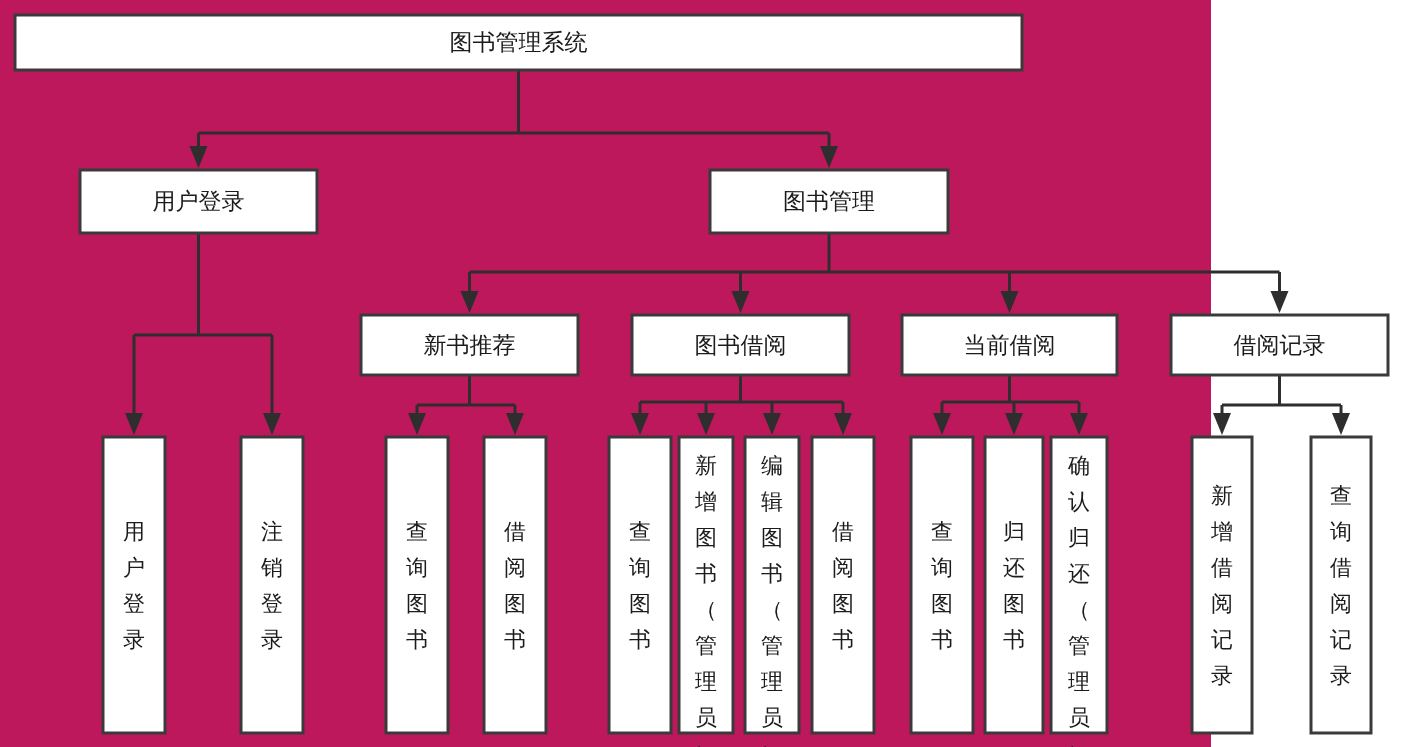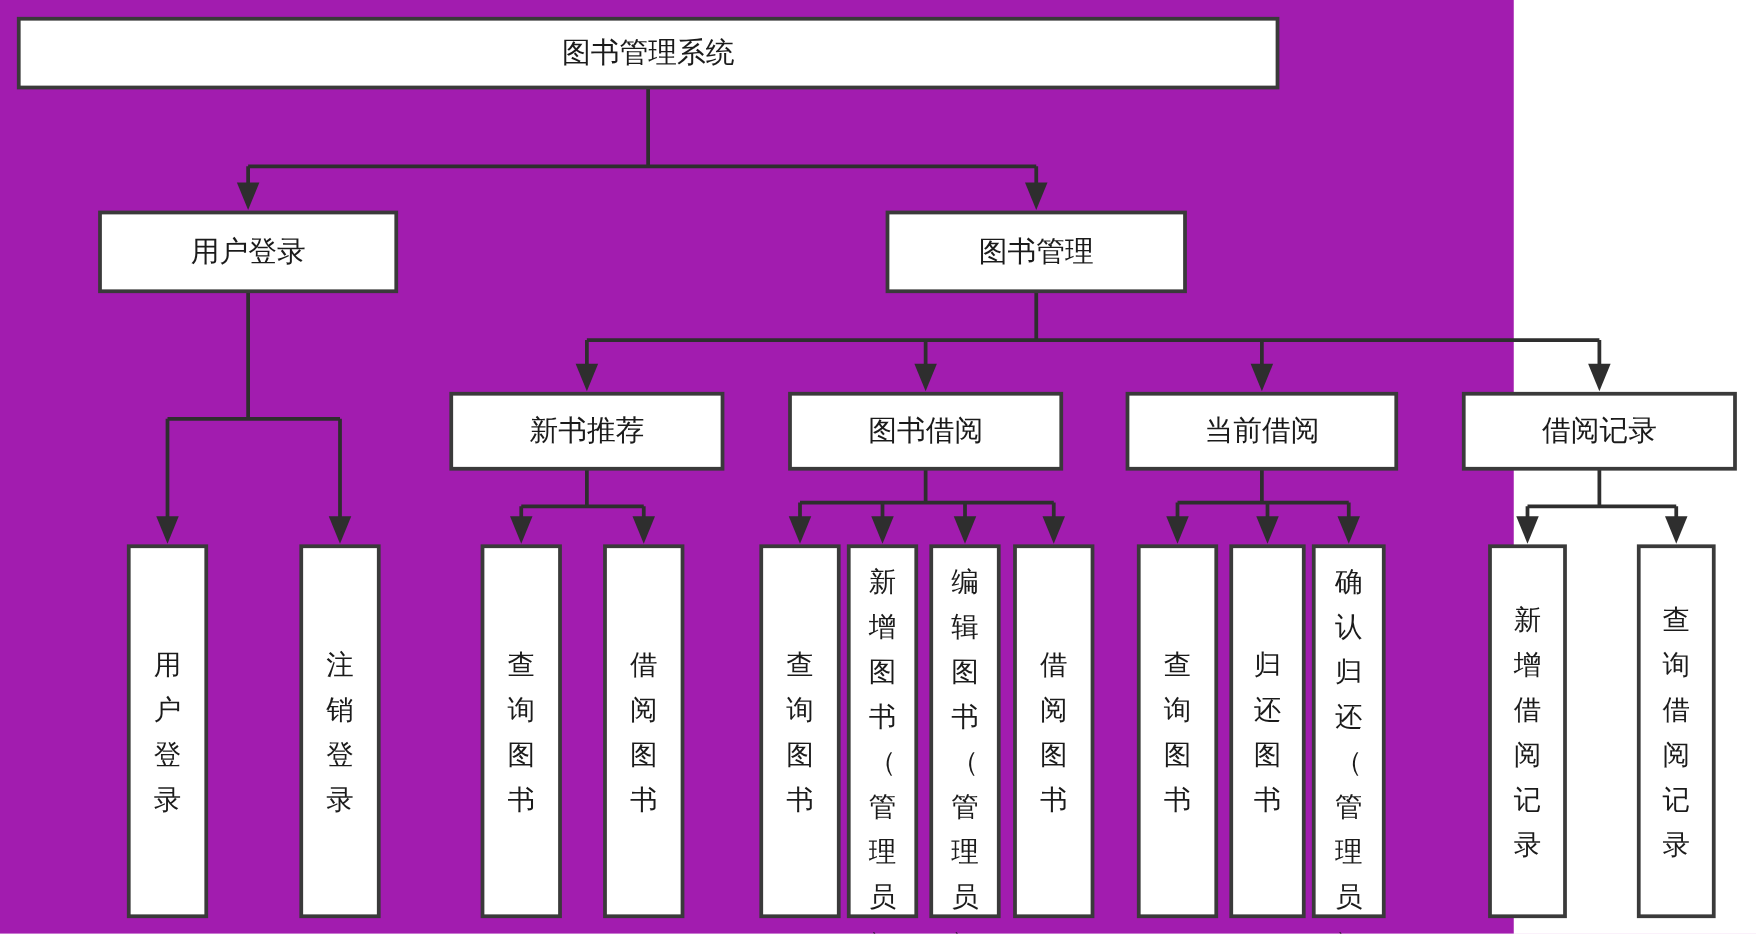--- a/index.html
+++ b/index.html
@@ -10,21 +10,21 @@
   body {
     width: 1405px;
     height: 747px;
     font-family: "DejaVu Sans", "Liberation Sans", sans-serif;
     overflow: hidden;
   }
   #diagram-root {
     position: relative;
     width: 1211px;
     height: 747px;
-    background: #a21caf;
+    background: #be185d;
   }
   svg#flow {
     position: absolute;
     left: 0;
     top: 0;
     width: 1405px;
     height: 747px;
     display: block;
   }
   .node-box {

